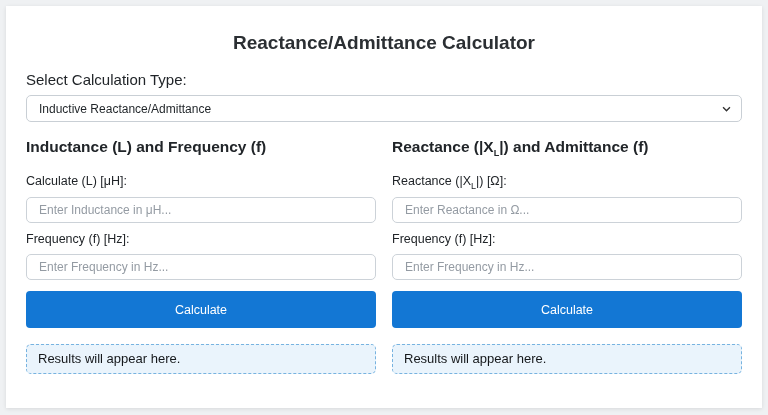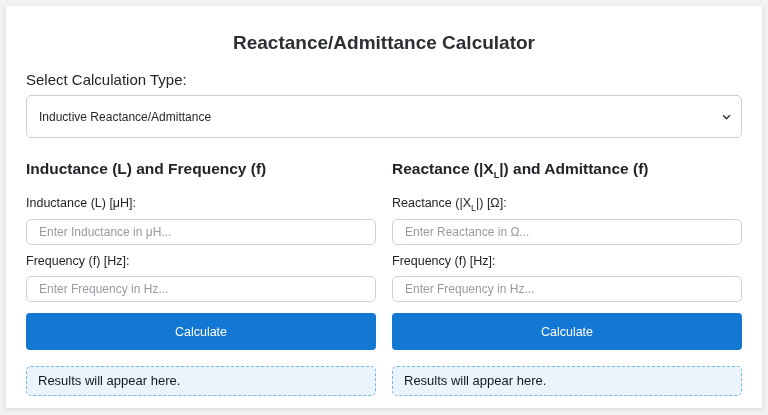--- a/index.html
+++ b/index.html
@@ -32,35 +32,35 @@
     font-weight:bold;
     color:#2b2f33;
   }
   .select-label{
     font-size:15px;
     margin-bottom:7px;
     color:#212529;
   }
   .select-wrap{position:relative;}
   select.calc-select{
-    width:100%;height:43px;
+    width:100%;height:27px;
     font-family:inherit;font-size:12px;color:#1f2428;
     padding:0 30px 0 12px;
     border:1px solid #c9cfd5;border-radius:5px;
     background:#ffffff;
     appearance:none;-webkit-appearance:none;-moz-appearance:none;
   }
   .chevron{
     position:absolute;right:10px;top:50%;
     transform:translateY(-50%);
     pointer-events:none;line-height:0;
   }
   .columns{
     display:flex;gap:16px;
-    margin-top:22px;
+    margin-top:16px;
   }
   .col{flex:1;min-width:0;}
   .col-heading{
     margin:0 0 16px;
     font-size:15.5px;
     font-weight:bold;
     color:#212529;
   }
   .col-heading sub,.field-label sub{font-size:9px;}
   .field-label{
@@ -114,21 +114,21 @@
           <path d="M3 5.5l5 5 5-5" fill="none" stroke="#333" stroke-width="2"></path>
         </svg>
     </span>
   </div>
 
   <div class="columns">
 
     <section class="col">
       <h2 class="col-heading"><span>Inductance (L) and Frequency (f)</span><sub></sub><span></span></h2>
 
-      <label class="field-label"><span>Inductance (L) [μH]:</span><sub></sub><span></span></label>
+      <label class="field-label"><span>Calculate (L) [μH]:</span><sub></sub><span></span></label>
       <input class="field-input" type="text" placeholder="Enter Inductance in μH..." style="">
 
       <label class="field-label second"><span>Frequency (f) [Hz]:</span><sub></sub><span></span></label>
       <input class="field-input" type="text" placeholder="Enter Frequency in Hz..." style="">
 
       <button class="calc-btn">Calculate</button>
 
       <div class="result">Results will appear here.</div>
     </section>
 

